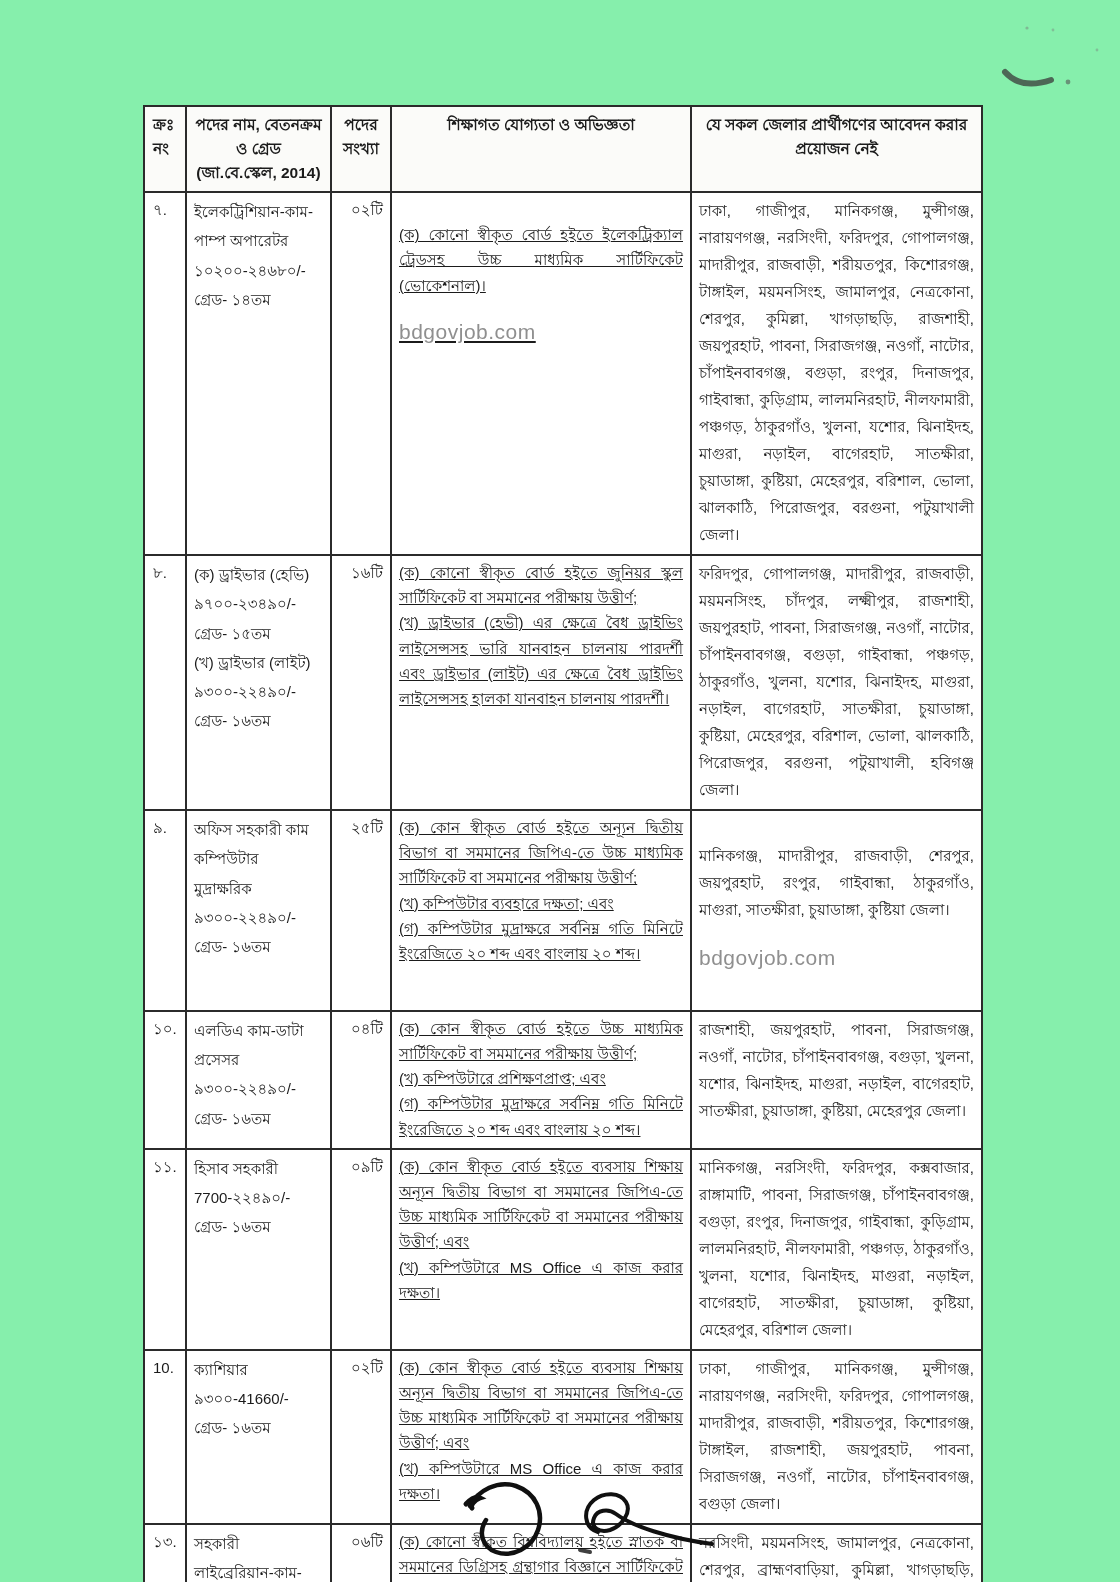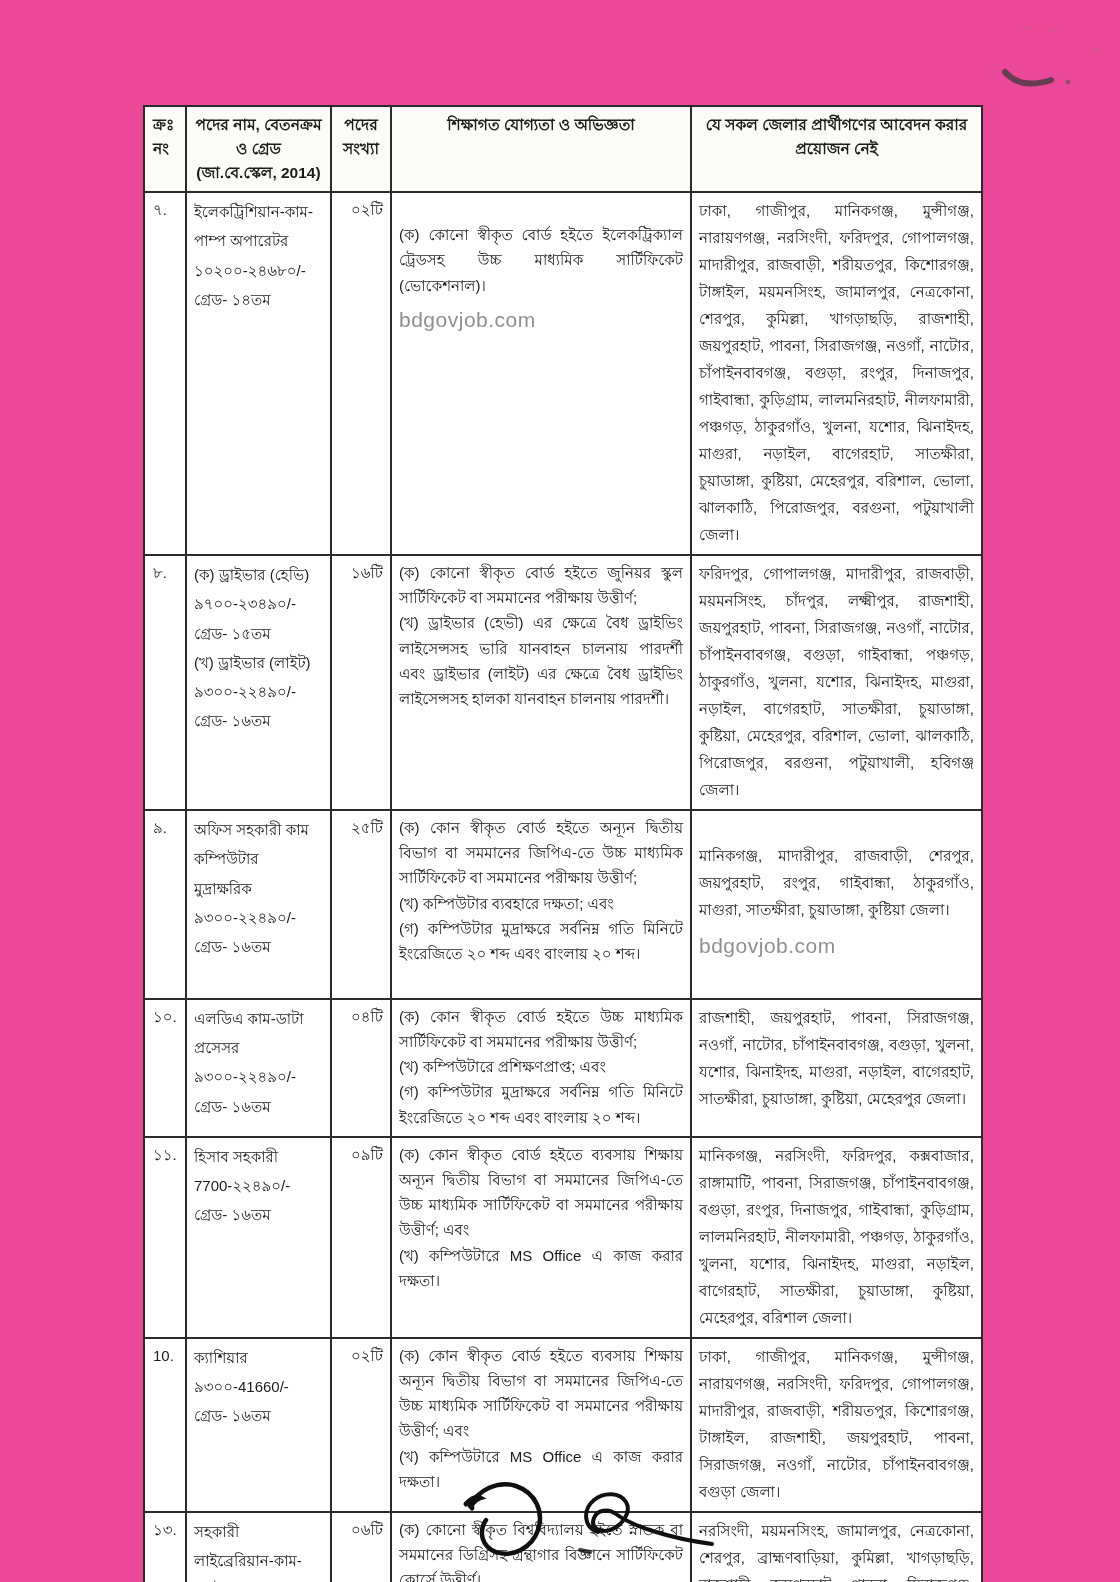--- a/index.html
+++ b/index.html
@@ -1,19 +1,19 @@
 <!DOCTYPE html>
 <html><head>
 <meta charset="utf-8">
 <style>
   html,body{margin:0;padding:0;background:#e8e8e8;}
   .page{
     position:relative;
     width:1120px;height:1582px;
-    background:#ec4899;
+    background:#86efac;
     margin:0 auto;
     font-family:"Liberation Sans","DejaVu Sans",sans-serif;
     color:#1b1b1b;
     overflow:hidden;
   }
   table.job-table{
     position:absolute;left:143px;top:105px;
     width:838px;
     border-collapse:collapse;
     table-layout:fixed;
@@ -38,29 +38,29 @@
   }
   th.h-serial{text-align:left;padding-left:8px;}
   col.c-serial{width:42px;}
   col.c-post{width:145px;}
   col.c-count{width:60px;}
   col.c-qual{width:300px;}
   col.c-dist{width:291px;}
   td.serial{text-align:left;padding-left:8px;font-size:15px;}
   td.post{text-align:left;line-height:1.95;}
   td.count{text-align:right;}
-  td.qual{text-align:justify;line-height:1.68;}
+  td.qual{text-align:justify;line-height:1.68;text-decoration:underline;}
   td.dist{text-align:justify;line-height:1.8;}
   .watermark{
     color:#8f8f8f;
     font-size:21px;
     letter-spacing:.5px;
     font-family:"Liberation Sans","DejaVu Sans",sans-serif;
     white-space:normal;
-    margin-top:4px;
+    margin-top:16px;
     font-weight:normal;
   }
   .sig-svg{position:absolute;left:430px;top:1462px;}
   .penmark-svg{position:absolute;left:975px;top:20px;}
 </style>
 </head>
 <body>
 
 <div class="page">
 

